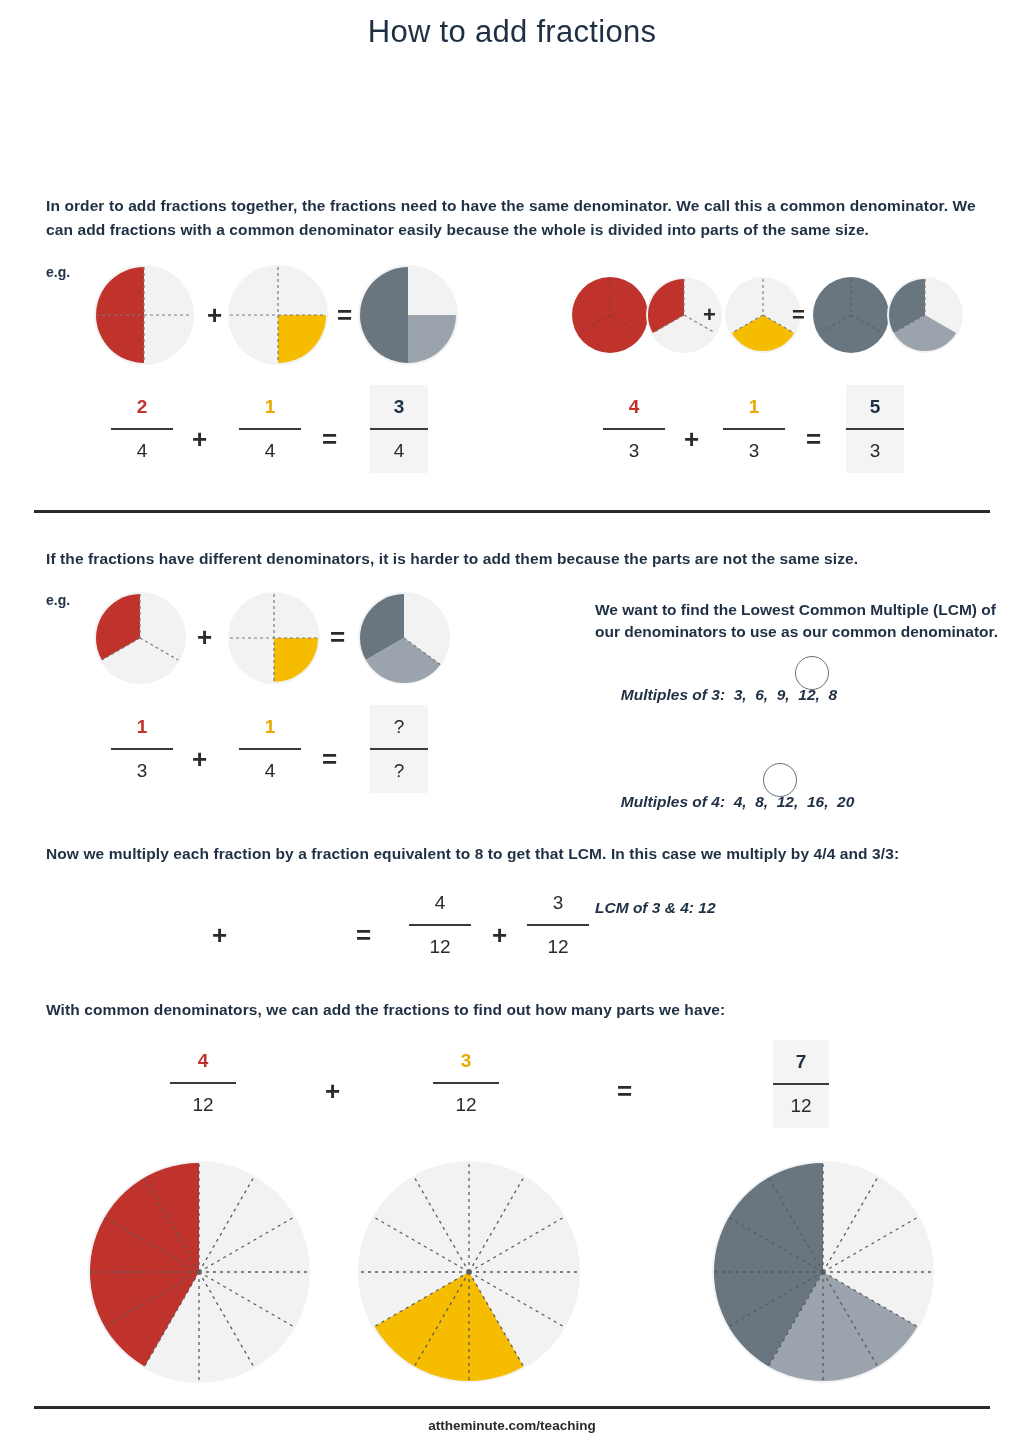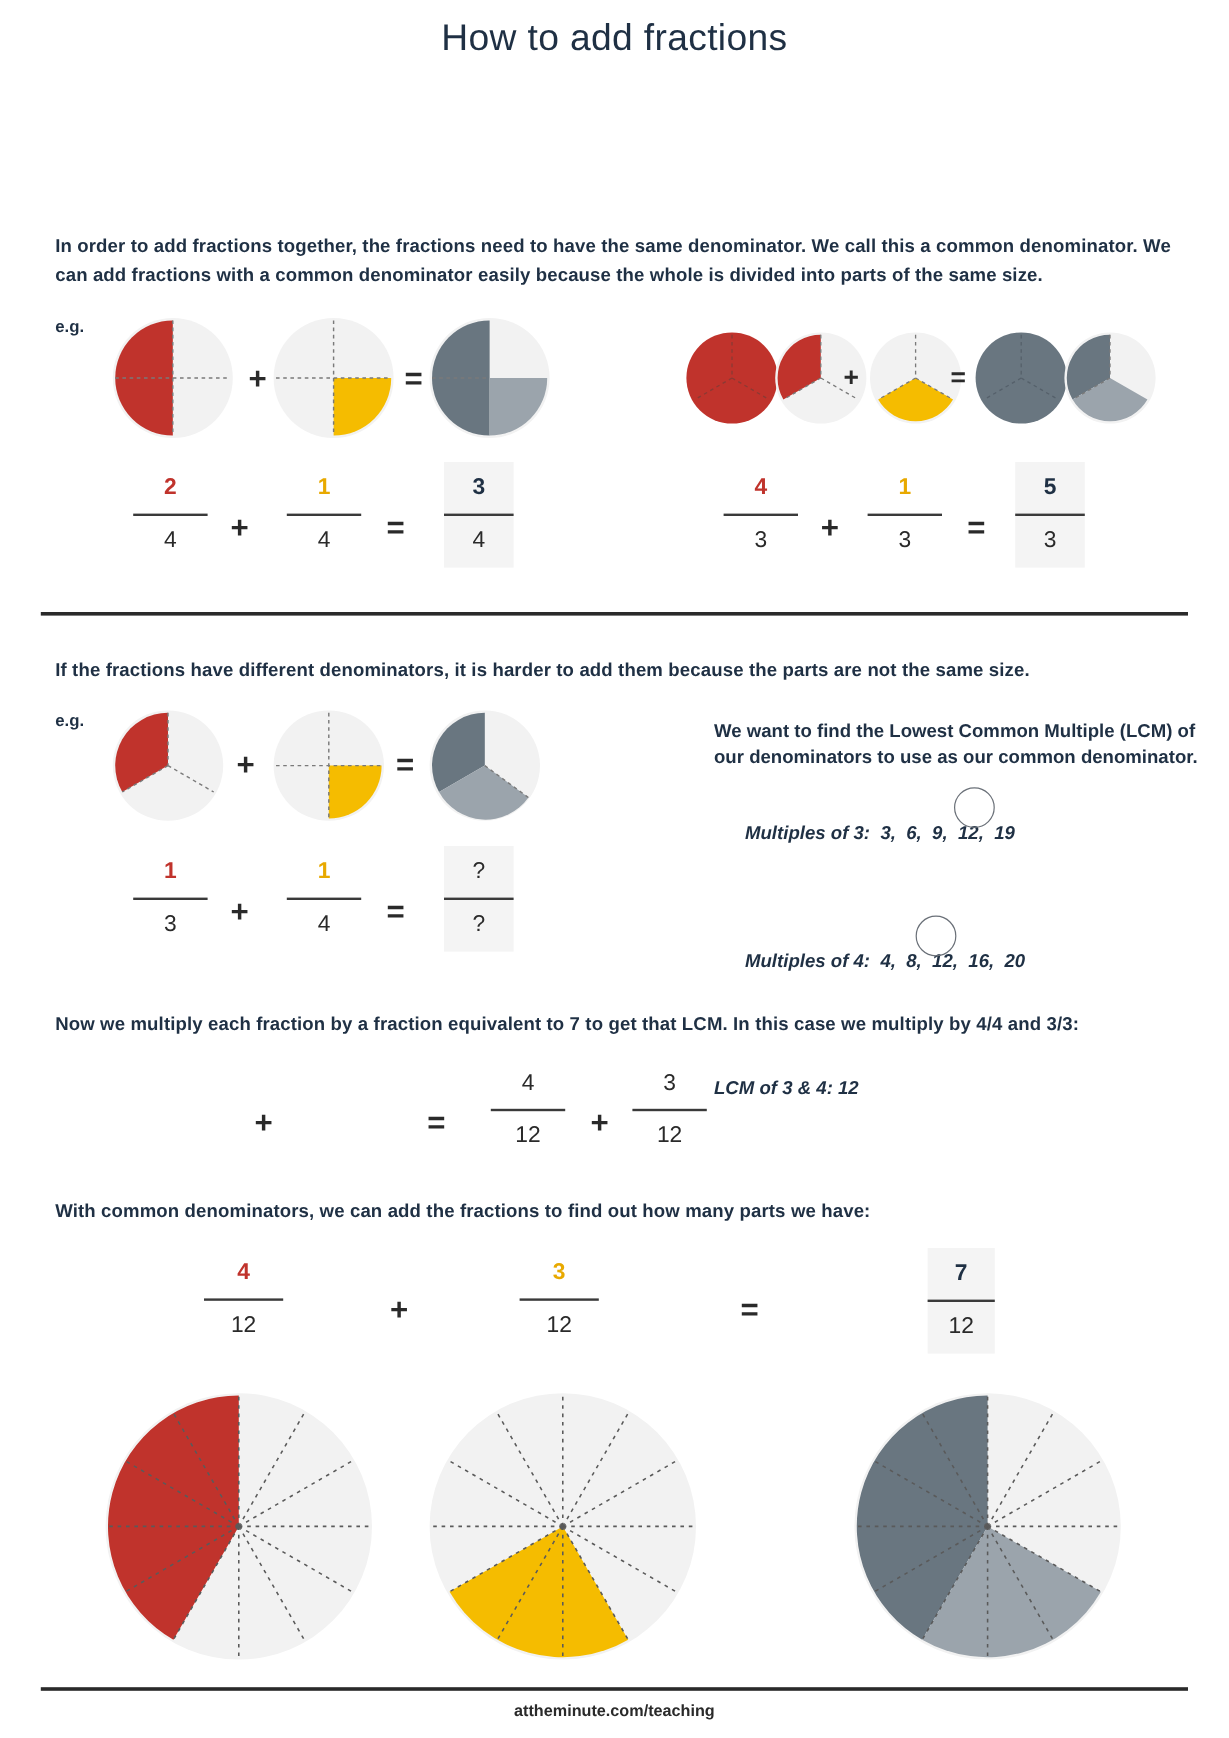--- a/index.html
+++ b/index.html
@@ -309,31 +309,31 @@
   <div class="op" style="left:322px; top:730px;">=</div>
   <div class="frac box" style="left:370px; top:691px; width:58px; padding-top:7px; padding-bottom:7px;">
     <div class="num" style="font-weight:400;">?</div>
     <div class="bar" style="width:58px; margin-left:0;"></div>
     <div class="den">?</div>
   </div>
 
   <div class="lcm">
     <div class="intro">We want to find the Lowest Common Multiple (LCM) of our denominators to use as our common denominator.</div>
     <div class="mult-line">
-      <span>Multiples of 3:</span><span>  </span><span>3,  6,  9,  12,  19</span>
+      <span>Multiples of 3:</span><span>  </span><span>3,  6,  9,  12,  8</span>
       <span class="circle-mark" style="left:200px; top:-6px;"></span>
     </div>
     <div class="mult-line">
       <span>Multiples of 4:</span><span>  </span><span>4,  8,  12,  16,  20</span>
       <span class="circle-mark" style="left:168px; top:-6px;"></span>
     </div>
     <div class="lcm-final">LCM of 3 &amp; 4:  12</div>
   </div>
 
-  <div class="para p-mult">Now we multiply each fraction by a fraction equivalent to 7 to get that LCM. In this case we multiply by 4/4 and 3/3:</div>
+  <div class="para p-mult">Now we multiply each fraction by a fraction equivalent to 8 to get that LCM. In this case we multiply by 4/4 and 3/3:</div>
 
   <div class="op" style="left:212px; top:906px;">+</div>
   <div class="op" style="left:356px; top:906px;">=</div>
   <div class="frac" style="left:402px; top:874px; width:76px;">
     <div class="num" style="font-weight:400;">4</div>
     <div class="bar" style="width:62px;"></div>
     <div class="den">12</div>
   </div>
   <div class="op" style="left:492px; top:906px;">+</div>
   <div class="frac" style="left:520px; top:874px; width:76px;">

